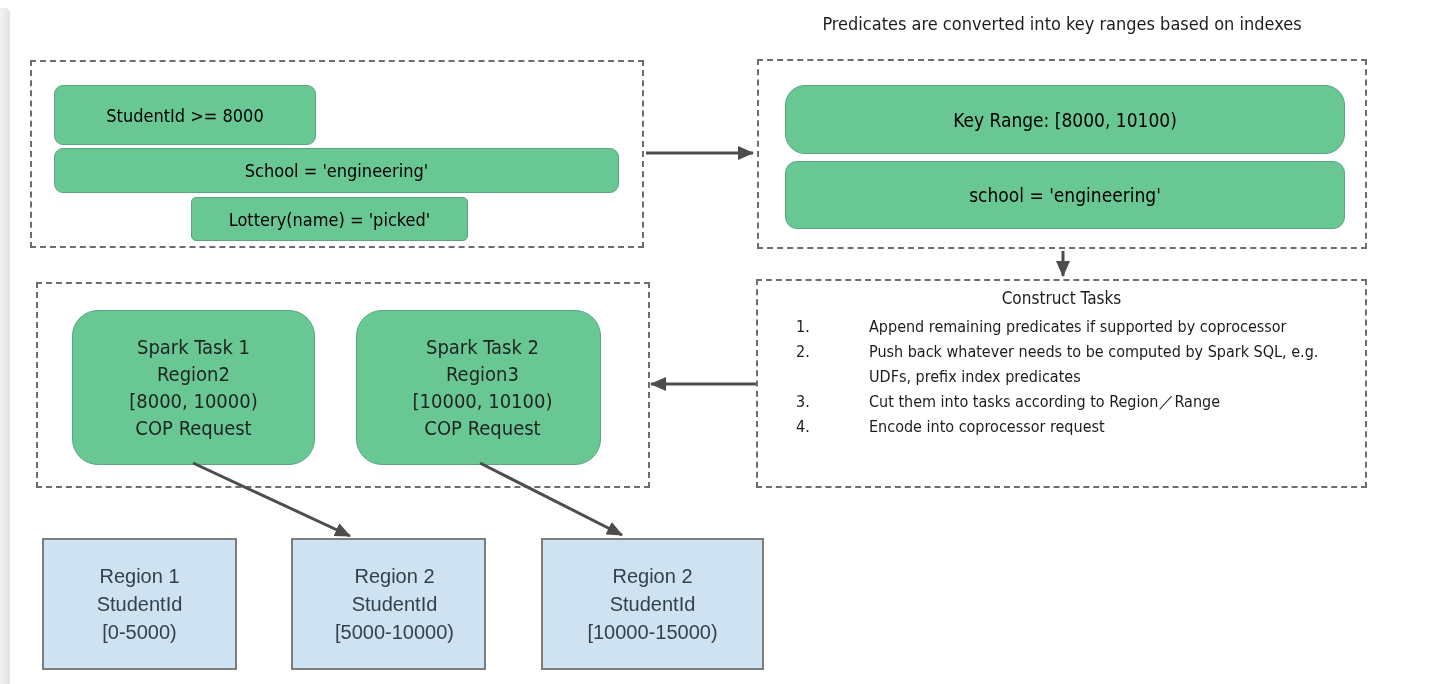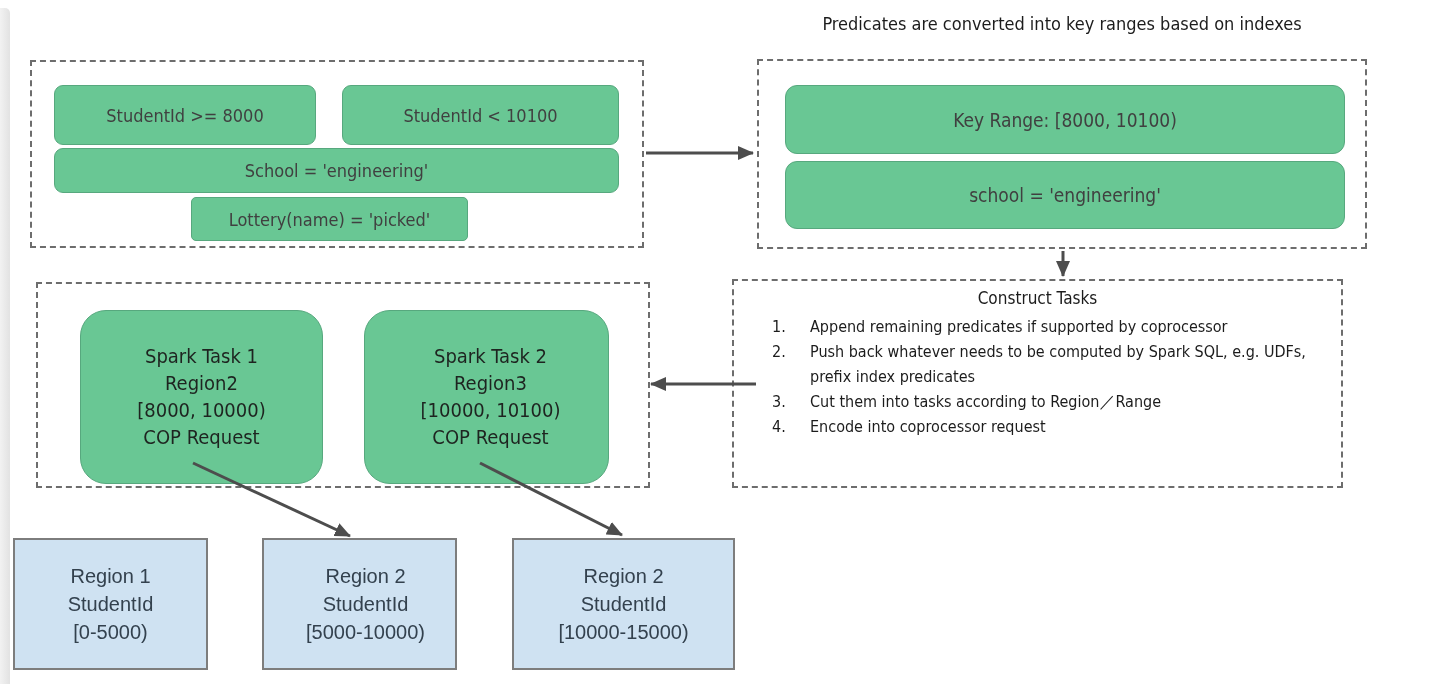--- a/index.html
+++ b/index.html
@@ -13,60 +13,60 @@
     position:absolute;left:0;top:8px;width:10px;height:676px;
     background:linear-gradient(to right,#f2f2f2,#e2e2e2);
     border-radius:0 5px 0 0;
   }
   .dashed{
     position:absolute;border:2px dashed #6d6d6d;background:transparent;box-sizing:border-box;
   }
   .gbox{
     position:absolute;background:#69c794;border:1.5px solid #57a87e;box-sizing:border-box;
     display:flex;align-items:center;justify-content:center;text-align:left;
-    color:#404040;
+    color:#000000;
   }
   .bluebox{
     position:absolute;background:#cfe2f2;border:2px solid #7d7d7d;box-sizing:border-box;
     display:flex;flex-direction:column;align-items:center;justify-content:center;text-align:center;
     color:#33414e;font-size:20px;line-height:28px;
-    font-family:"Liberation Sans",sans-serif;font-stretch:normal;
+    font-family:"Liberation Sans",sans-serif;font-stretch:normal;margin-left:29px;
   }
   .lbl{position:absolute;text-align:center;}
   .title-lbl{font-size:18px;color:#1c1c1c;}
   .grpc-lbl{font-size:17px;color:#1c1c1c;}
 
   
   #predicates-box{left:30px;top:60px;width:614px;height:188px;}
   #pred-0{left:22px;top:23px;width:262px;height:60px;font-size:18px;border-radius:9px;}
   #pred-1{left:310px;top:23px;width:277px;height:60px;font-size:18px;border-radius:9px;}
   #pred-2{left:22px;top:86px;width:565px;height:45px;font-size:18px;border-radius:9px;}
   #pred-3{left:159px;top:135px;width:277px;height:44px;font-size:18px;border-radius:5px;}
 
   
   #title{left:757px;top:13px;width:610px;}
   #keyrange-box{left:757px;top:59px;width:610px;height:190px;}
-  #kr-0{left:26px;top:24px;width:560px;height:69px;font-size:19px;border-radius:12px;}
+  #kr-0{left:26px;top:24px;width:560px;height:69px;font-size:19px;border-radius:20px;}
   #kr-1{left:26px;top:100px;width:560px;height:68px;font-size:19px;border-radius:12px;}
 
   
-  #tasks-box{left:732px;top:279px;width:611px;height:209px;font-size:16px;}
+  #tasks-box{left:756px;top:279px;width:611px;height:209px;font-size:16px;}
   .tasks-title{position:absolute;left:0;top:7px;width:100%;text-align:center;font-size:17px;color:#1c1c1c;}
   .tasks-list{position:absolute;left:24px;top:33px;width:575px;}
   .task-row{display:flex;line-height:25px;color:#1c1c1c;}
   .task-num{width:52px;flex:0 0 52px;padding-left:14px;box-sizing:border-box;}
-  .task-text{flex:1;max-width:505px;}
+  .task-text{flex:1;max-width:505px;margin-left:35px;}
 
   
   #spark-box{left:36px;top:282px;width:614px;height:206px;}
   .sparkbox{
-    position:absolute;top:26px;width:243px;height:174px;background:#69c794;border:1.5px solid #57a87e;
+    position:absolute;top:26px;width:243px;height:155px;background:#69c794;border:1.5px solid #57a87e;
     border-radius:26px;box-sizing:border-box;
     display:flex;flex-direction:column;align-items:center;justify-content:center;text-align:center;
-    font-size:20px;line-height:27px;color:#1e2420;margin-left:8px;
+    font-size:20px;line-height:27px;color:#1e2420;
   }
   #spark-0{left:34px;}
   #spark-1{left:318px;width:245px;padding-left:8px;}
 
   
   #region-0{left:13px;top:538px;width:195px;height:132px;}
   #region-1{left:262px;top:538px;width:195px;height:132px;padding-left:12px;}
   #region-2{left:512px;top:538px;width:223px;height:132px;}
   #grpc-label{left:352px;top:506px;width:220px;}
 
@@ -76,21 +76,20 @@
 <body>
 
 <div class="canvas">
 
   <div class="page-edge"></div>
 
   <div id="title" class="lbl title-lbl">Predicates are converted into key ranges based on indexes</div>
 
   <div id="predicates-box" class="dashed">
     <div id="pred-0" class="gbox">StudentId &gt;= 8000</div>
-    <div id="pred-1" class="gbox">StudentId &lt; 10100</div>
     <div id="pred-2" class="gbox">School = 'engineering'</div>
     <div id="pred-3" class="gbox">Lottery(name) = 'picked'</div>
   </div>
 
   <div id="keyrange-box" class="dashed">
     <div id="kr-0" class="gbox">Key Range: [8000, 10100)</div>
     <div id="kr-1" class="gbox">school = 'engineering'</div>
   </div>
 
   <div id="tasks-box" class="dashed">

